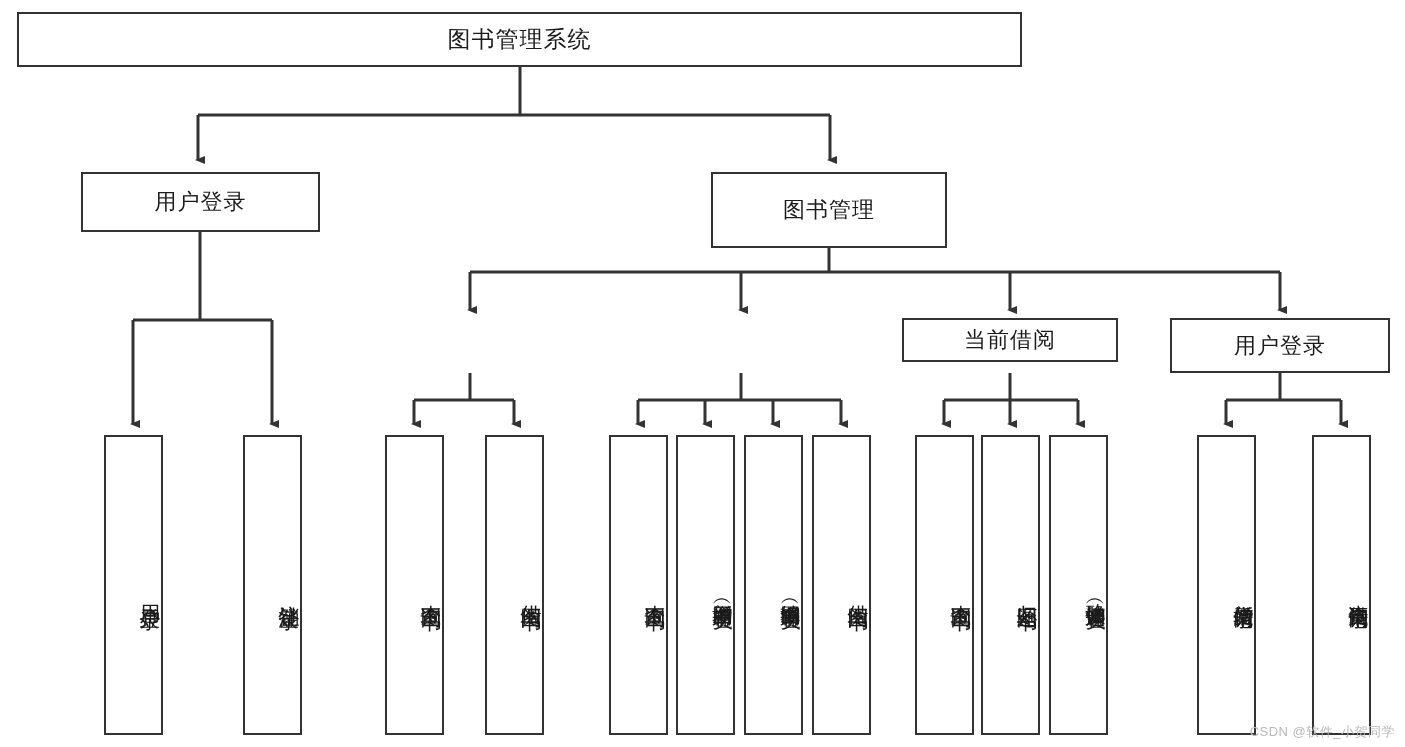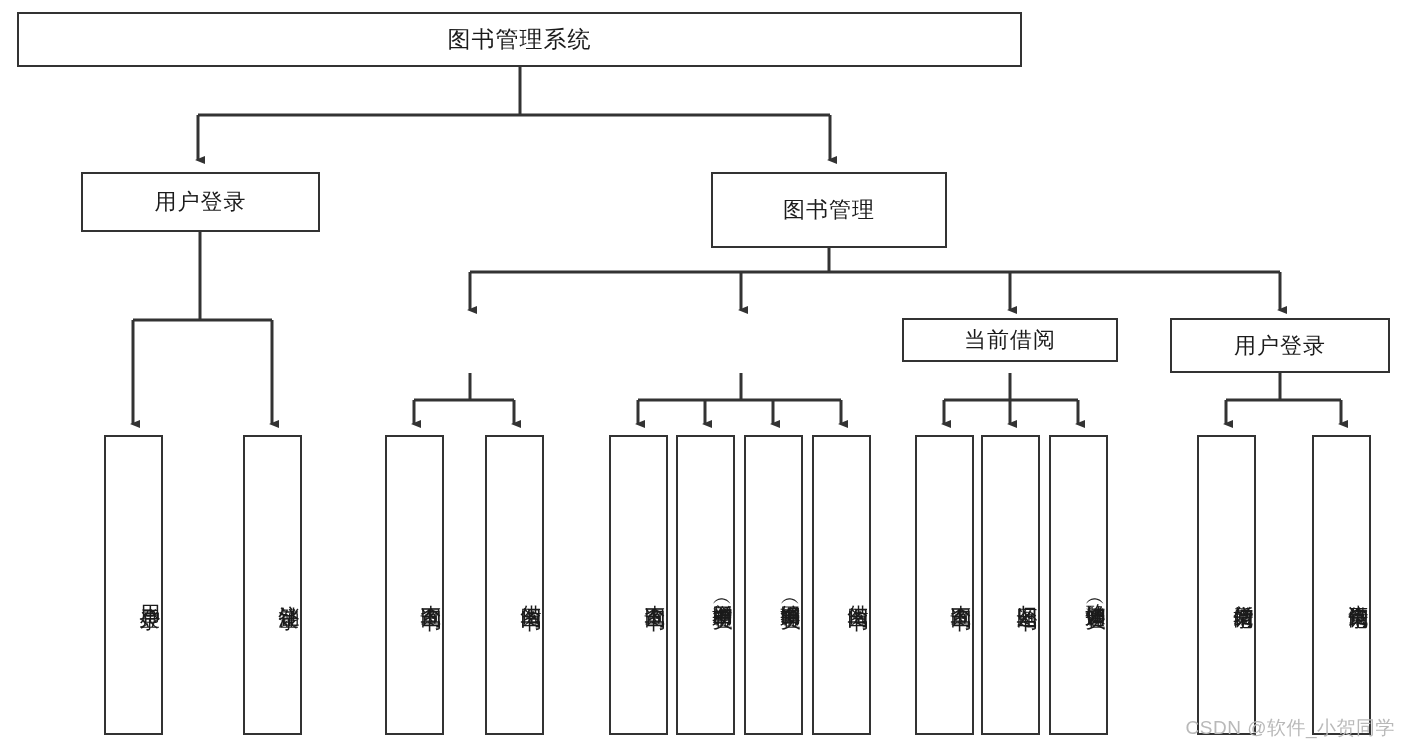--- a/index.html
+++ b/index.html
@@ -55,21 +55,21 @@
     overflow: hidden;
   }
   .node-v.tall {
     font-size: 20px;
     letter-spacing: 1px;
   }
   .watermark {
     position: absolute;
     right: 10px;
     bottom: 6px;
-    font-size: 19px;
+    font-size: 13px;
     color: #b9b9b9;
     white-space: nowrap;
     letter-spacing: 0.5px;
   }
 </style>
 </head>
 <body>
 
 <div id="diagram-root">
 

